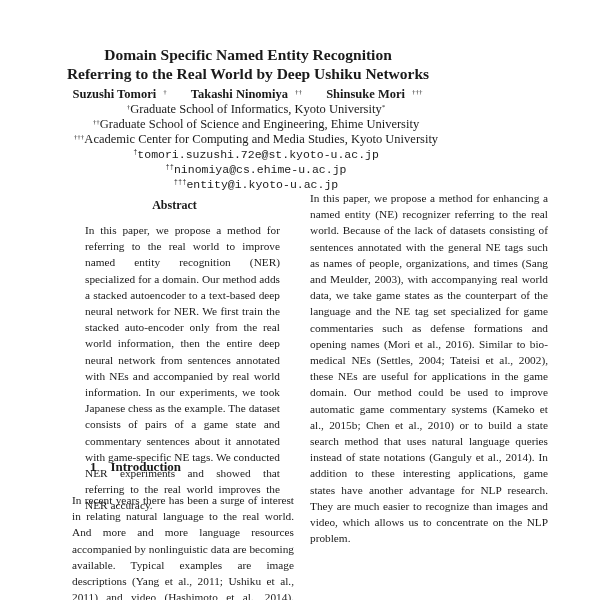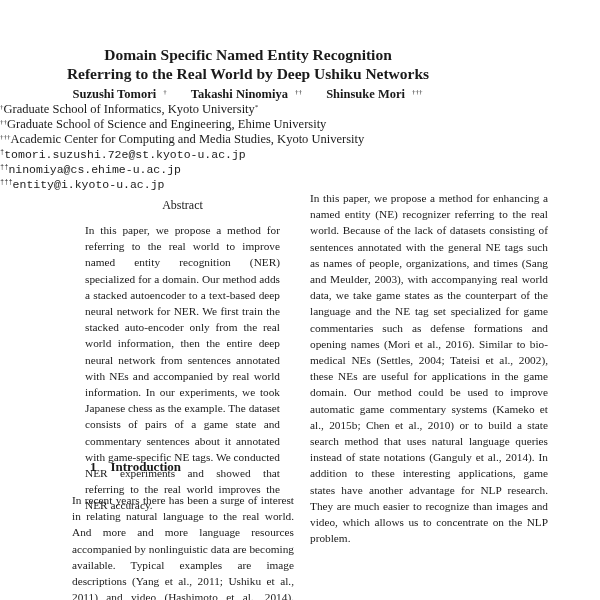--- a/index.html
+++ b/index.html
@@ -3,23 +3,23 @@
 <meta charset="utf-8">
 <style>
   html, body { margin: 0; padding: 0; background: #ffffff; }
   body { width: 600px; height: 600px; overflow: hidden; position: relative; color: #1a1a1a; font-family: "Liberation Serif", serif; }
   .title { position: absolute; left: 0; width: 496px; text-align: center; font-weight: bold; font-size: 15.5px; line-height: 19px; }
   .t1 { top: 45px; }
   .t2 { top: 64px; }
   .authors { position: absolute; top: 86px; left: 0; width: 488px; text-align: center; font-weight: bold; font-size: 12.5px; line-height: 16px; }
   .authors span { margin: 0 7px; }
   sup { font-size: 7px; vertical-align: top; position: relative; top: -2px; font-weight: normal; }
-  .aff { position: absolute; left: 0; width: 512px; text-align: left; font-size: 12.5px; line-height: 15px; white-space: nowrap; }
+  .aff { position: absolute; left: 0; width: 512px; text-align: center; font-size: 12.5px; line-height: 15px; white-space: nowrap; }
   .mono { font-family: "Liberation Mono", monospace; font-size: 11.5px; }
-  .abs-head { position: absolute; top: 198px; left: 70px; width: 225px; text-align: center; font-weight: normal; font-size: 12px; }
+  .abs-head { position: absolute; top: 198px; left: 62px; width: 225px; text-align: center; font-weight: bold; font-size: 12px; }
   .abstract { position: absolute; top: 222px; left: 85px; width: 195px; font-size: 11.3px; line-height: 16.2px; text-align: justify; }
   .sec-head { position: absolute; top: 459px; left: 90px; font-weight: bold; font-size: 13px; }
   .sec-head .num { margin-right: 14px; }
   .intro { position: absolute; top: 492px; left: 72px; width: 222px; font-size: 11.3px; line-height: 16.2px; text-align: justify; }
   .right { position: absolute; top: 190px; left: 310px; width: 238px; font-size: 11.3px; line-height: 16.2px; text-align: justify; }
   .right p { margin: 0; }
   .right p + p { text-indent: 12px; margin-top: 3px; }
   p { margin: 0; }
 </style>
 </head>

